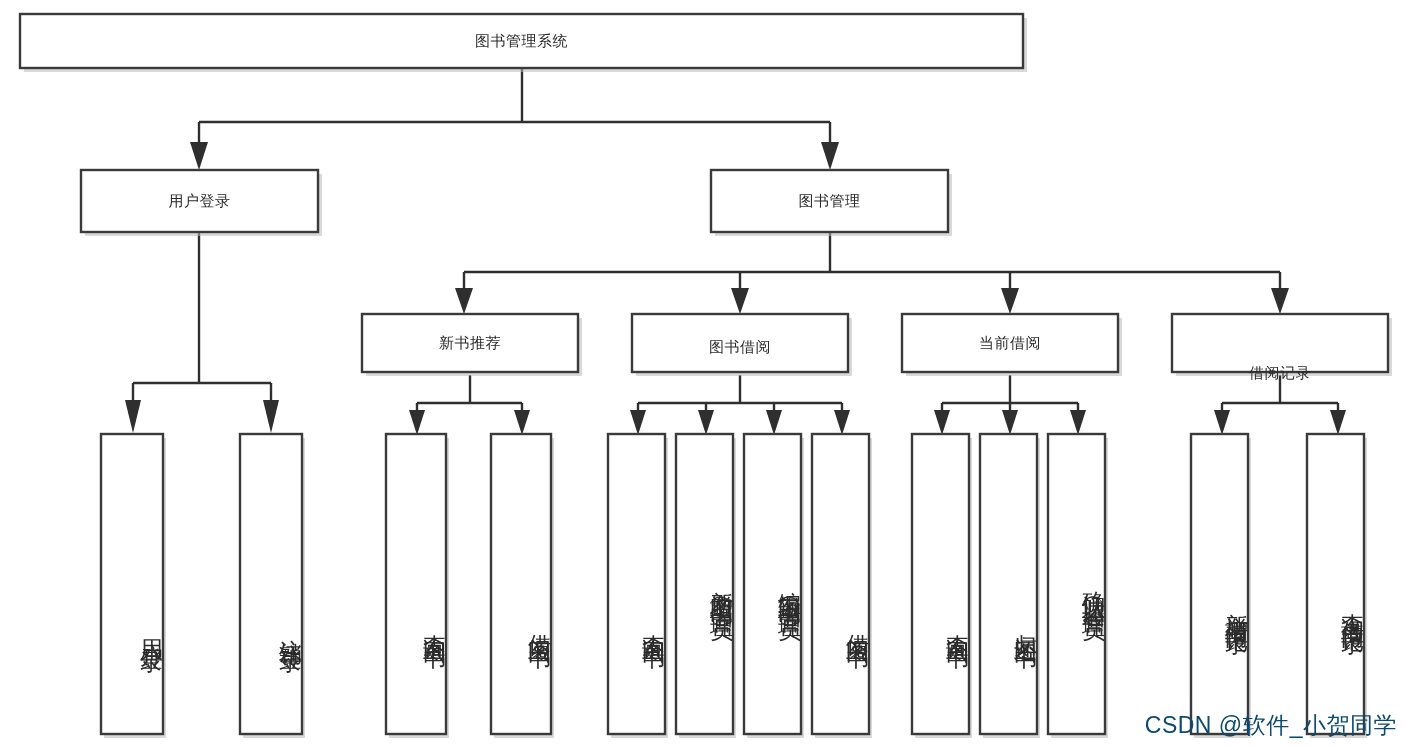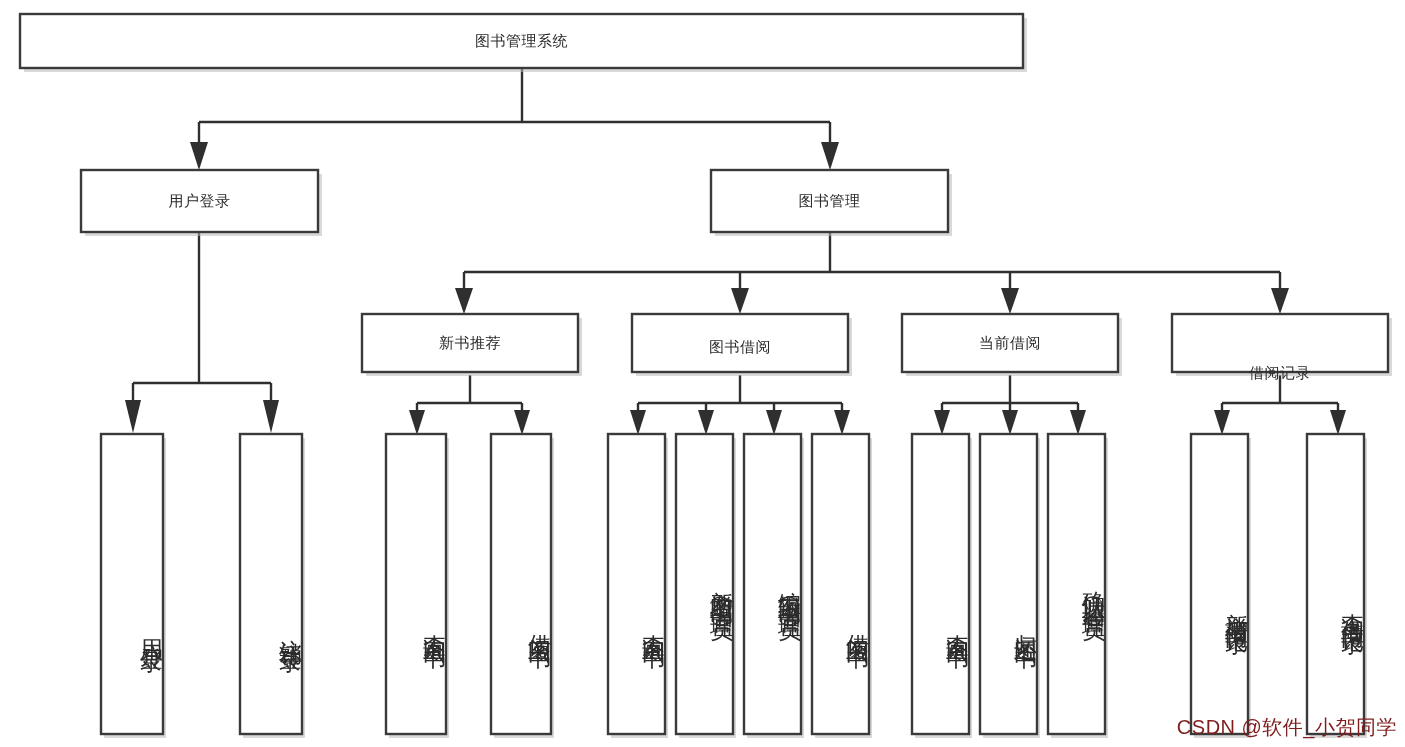--- a/index.html
+++ b/index.html
@@ -69,22 +69,22 @@
     line-height: 1.0;
     letter-spacing: 4px;
     color: #2b2b2b;
     white-space: nowrap;
     pointer-events: none;
   }
   .watermark {
     position: absolute;
     right: 8px;
     bottom: 6px;
-    font-size: 20px;
-    color: #7f1d1d;
+    font-size: 23px;
+    color: #0c4a6e;
     letter-spacing: 0.5px;
     white-space: nowrap;
     pointer-events: none;
   }
 </style>
 </head>
 <body>
 
 <div id="diagram-root">
 

